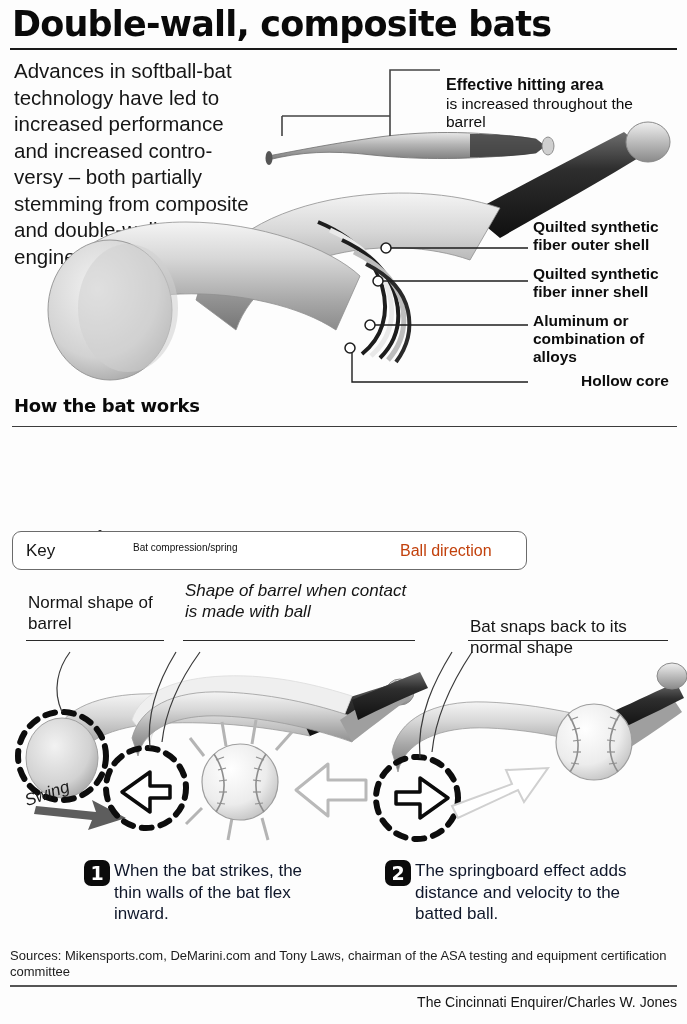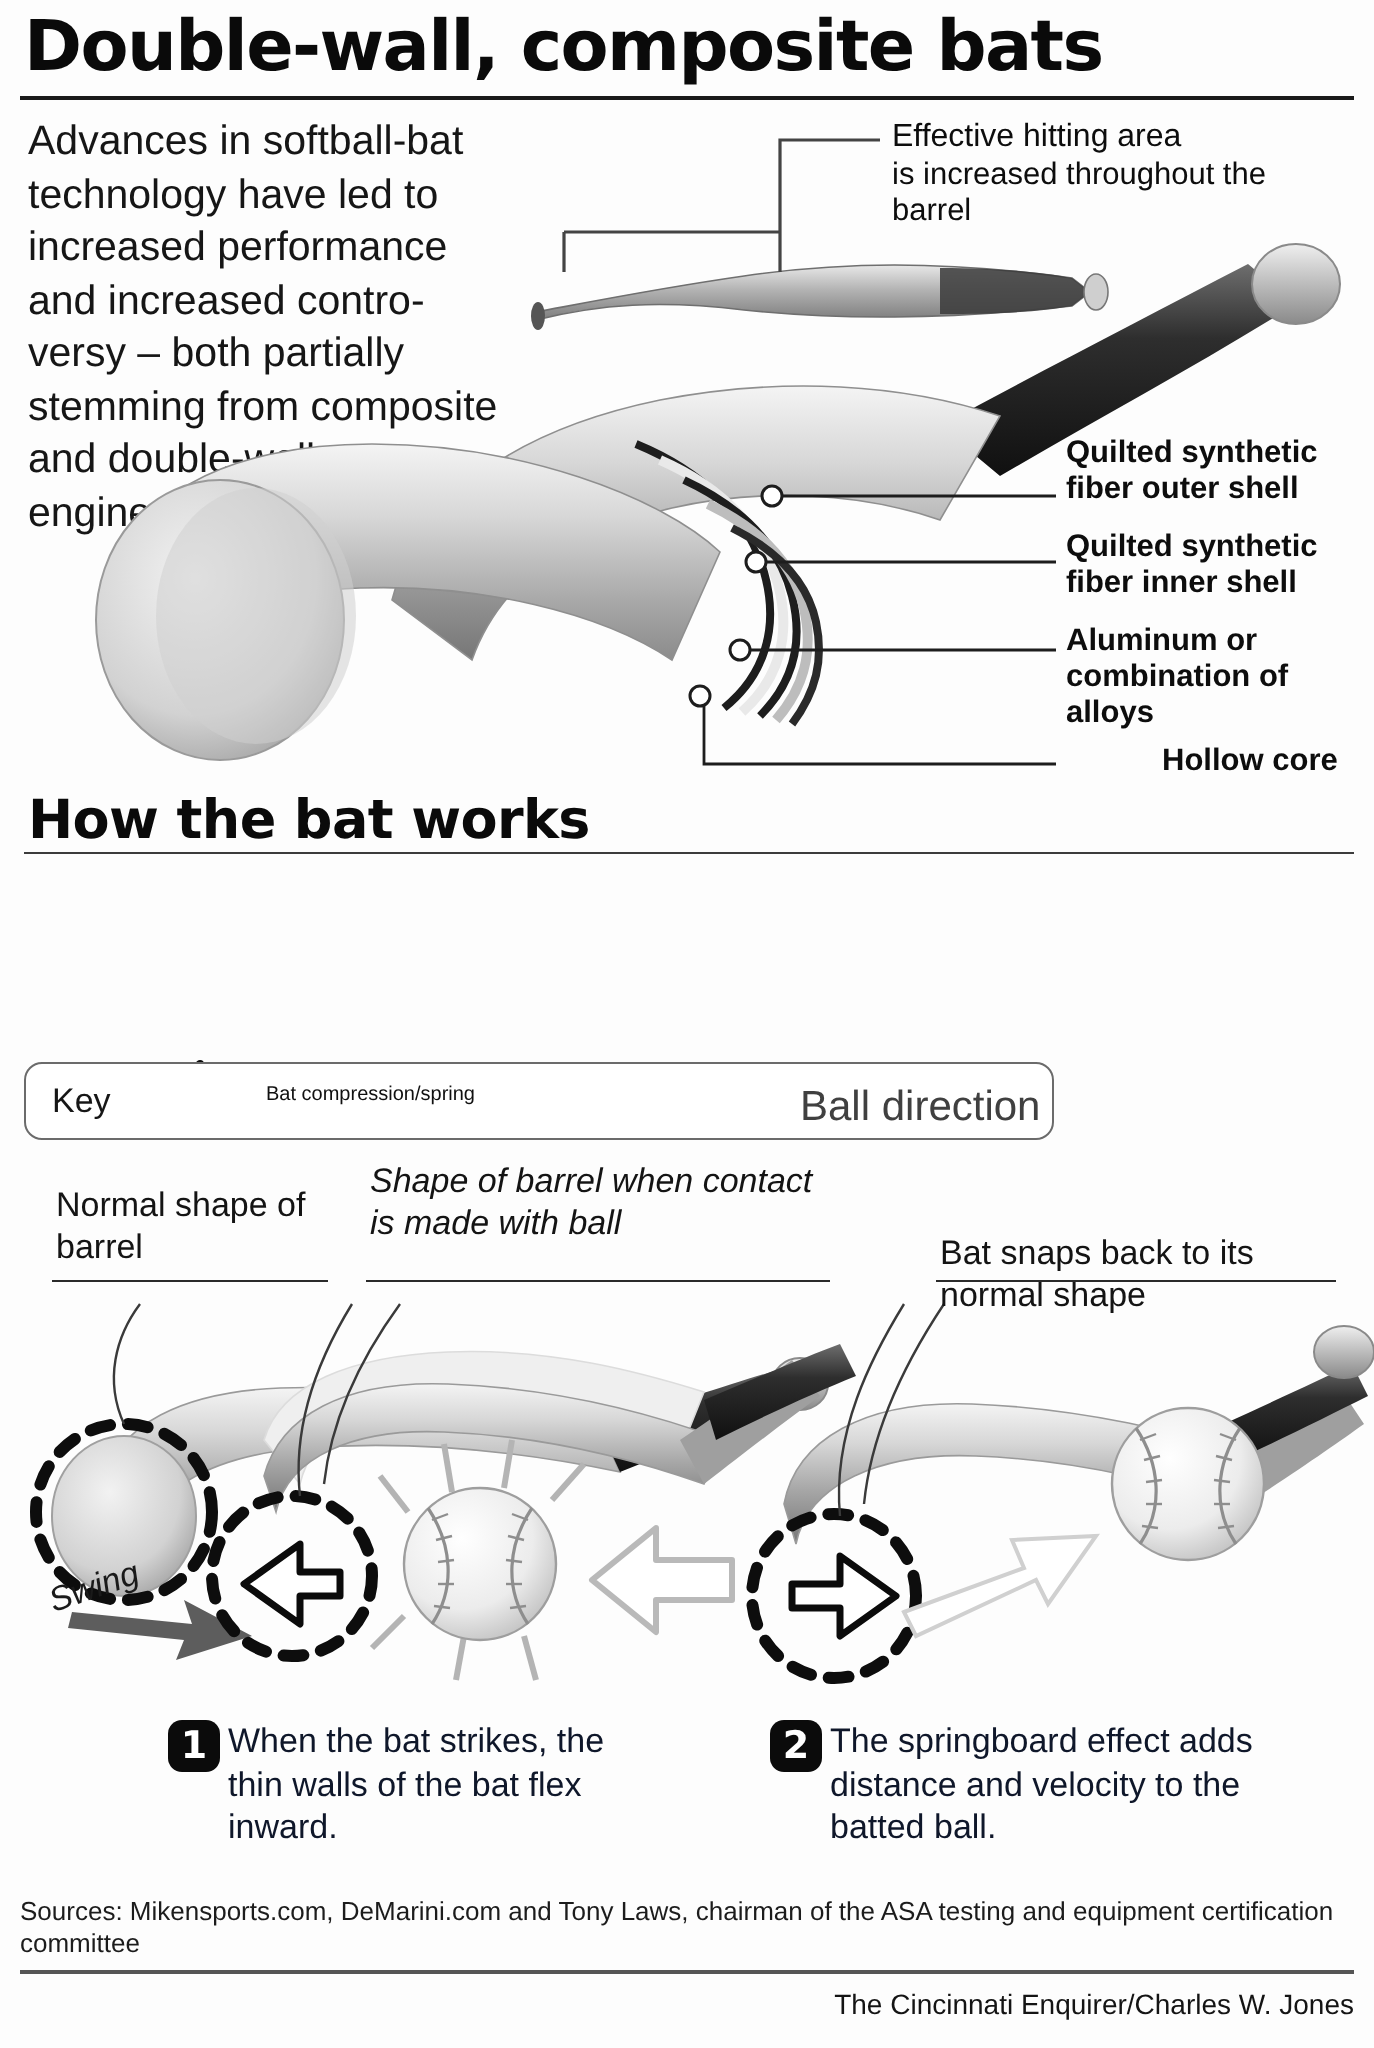--- a/index.html
+++ b/index.html
@@ -52,21 +52,21 @@
     color: #161616;
   }
 
   
   .callout {
     position: absolute;
     font-size: 15.5px;
     line-height: 18.5px;
     color: #0d0d0d;
   }
-  .callout .b { font-weight: normal; }
+  .callout .b { font-weight: bold; margin-top: 16px; }
   .callout-top { left: 446px; top: 60px; width: 230px; }
   .callout-top .b { display: block; font-size: 16px; }
 
   .side-label {
     position: absolute;
     left: 533px;
     font-weight: bold;
     font-size: 15.5px;
     line-height: 18.2px;
     color: #0d0d0d;
@@ -75,21 +75,21 @@
   .sl1 { top: 218px; }
   .sl2 { top: 265px; }
   .sl3 { top: 312px; }
   .sl4 { top: 372px; margin-left: 48px; }
 
   
   .section-head {
     position: absolute;
     left: 14px;
     top: 395px;
-    font-size: 27px;
+    font-size: 18px;
     font-weight: bold;
     font-family: "DejaVu Sans", sans-serif;
     letter-spacing: -0.3px;
     color: #0a0a0a;
   }
   .body-copy {
     position: absolute;
     left: 13px;
     top: 432px;
     width: 660px;
@@ -125,22 +125,22 @@
     position: absolute;
     left: 133px;
     top: 542px;
     font-size: 10px;
     color: #101010;
   }
   .key-text-2 {
     position: absolute;
     left: 400px;
     top: 542px;
-    font-size: 21px;
-    color: #404040;
+    font-size: 16px;
+    color: #c2410c;
   }
 
   
   .cap {
     position: absolute;
     font-size: 17px;
     line-height: 21px;
     color: #141414;
   }
   .cap1 { left: 28px; top: 592px; width: 140px; }

